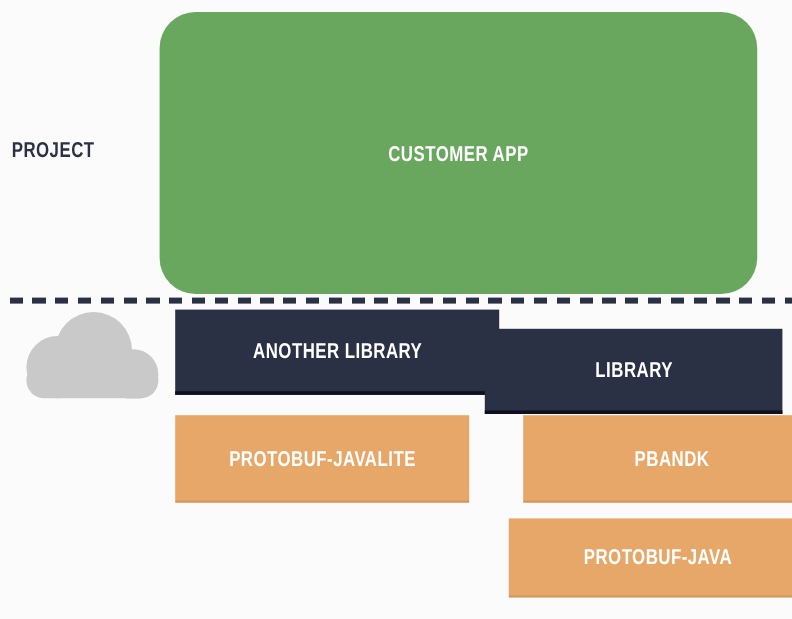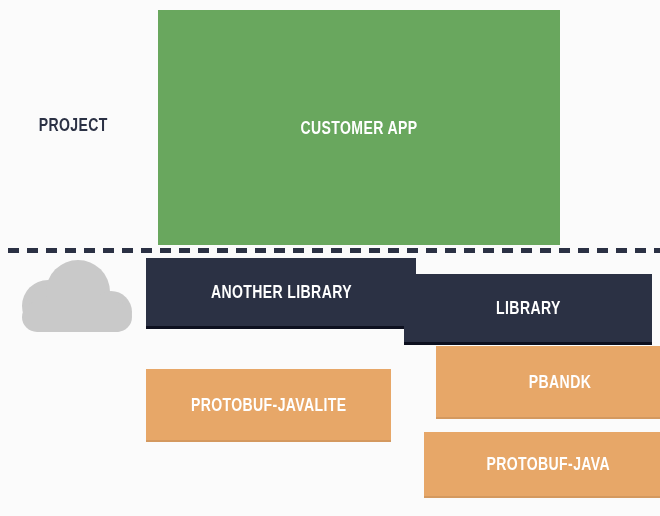--- a/index.html
+++ b/index.html
@@ -32,21 +32,21 @@
   .box{
     position:absolute;
     display:flex;align-items:center;justify-content:center;
   }
   .box .label{color:var(--text-light);}
   .box-green{background:var(--green);}
   .box-navy{background:var(--navy);border-bottom:3px solid var(--navy-dark);}
   .box-orange{background:var(--orange);border-bottom:2px solid rgba(0,0,0,.08);}
   .side-label{
     position:absolute;
-    display:flex;align-items:center;justify-content:center;
+    display:flex;align-items:center;
     color:var(--navy);
   }
   .divider{
     position:absolute;
     left:8px;right:0;top:248px;height:5px;
     background:repeating-linear-gradient(90deg, var(--navy) 0 11px, transparent 11px 19px);
   }
   .cloud-wrap{
     position:absolute;
     left:12px;top:260px;width:121px;height:72px;
@@ -59,21 +59,21 @@
 </style>
 </head>
 <body>
 
 <div class="stage">
 
   <div class="side-label" style="left:0;top:112px;width:146px;height:26px;">
     <span class="label">PROJECT</span>
   </div>
 
-  <div class="box box-green" style="left:158px;top:10px;width:402px;height:235px;">
+  <div class="box box-green" style="left:133px;top:10px;width:498px;height:235px;border-radius:30px;">
     <span class="label">CUSTOMER APP</span>
   </div>
 
   <div class="divider"></div>
 
   <div class="cloud-wrap">
     <svg viewBox="0 0 121 72" width="121" height="72" aria-hidden="true">
       <g fill="var(--cloud-gray)">
         <circle cx="36" cy="46" r="26"></circle>
         <circle cx="66" cy="32" r="32"></circle>
@@ -84,21 +84,21 @@
   </div>
 
   <div class="box box-navy" style="left:146px;top:258px;width:270px;height:71px;">
     <span class="label">ANOTHER LIBRARY</span>
   </div>
 
   <div class="box box-navy" style="left:404px;top:274px;width:248px;height:71px;">
     <span class="label">LIBRARY</span>
   </div>
 
-  <div class="box box-orange" style="left:146px;top:346px;width:245px;height:73px;margin-top:23px;">
+  <div class="box box-orange" style="left:146px;top:346px;width:245px;height:73px;">
     <span class="label">PROTOBUF-JAVALITE</span>
   </div>
 
   <div class="box box-orange" style="left:404px;top:346px;width:248px;height:73px;margin-left:32px;">
     <span class="label">PBANDK</span>
   </div>
 
   <div class="box box-orange" style="left:424px;top:432px;width:248px;height:66px;">
     <span class="label">PROTOBUF-JAVA</span>
   </div>

